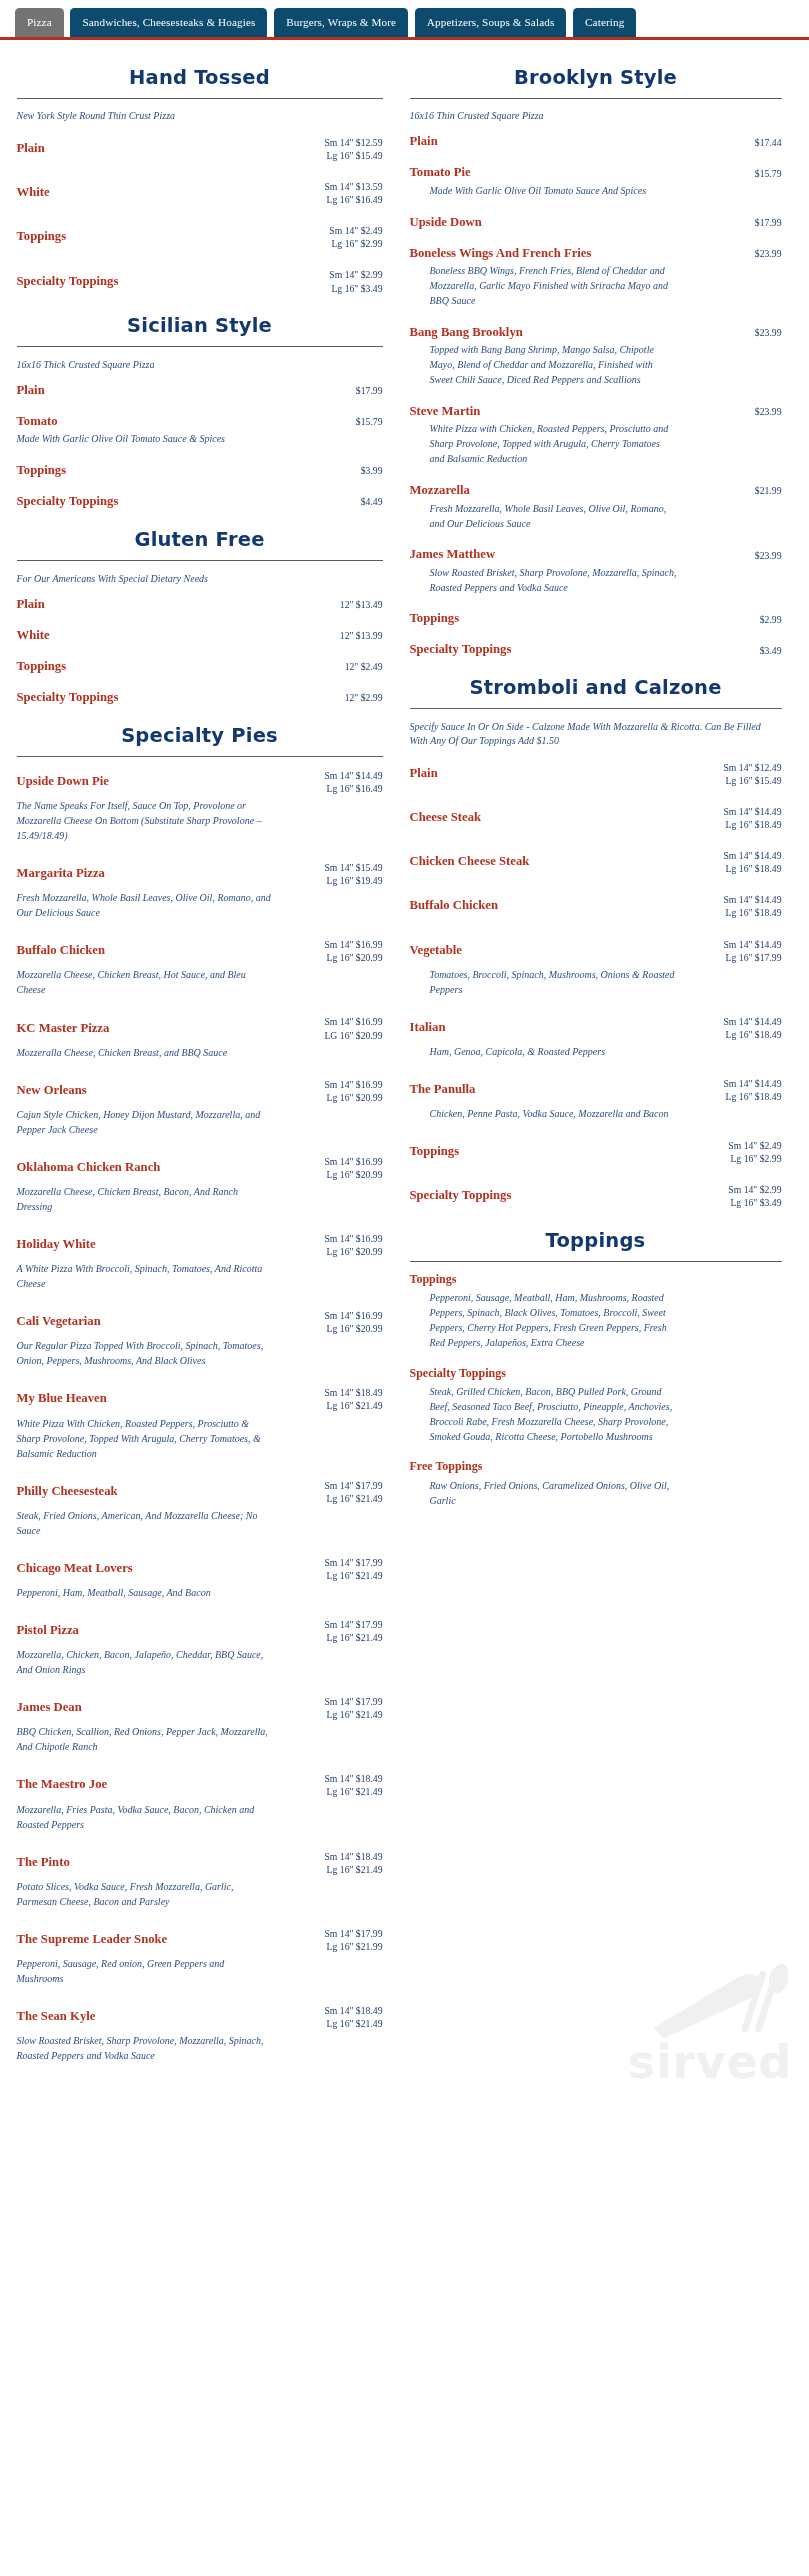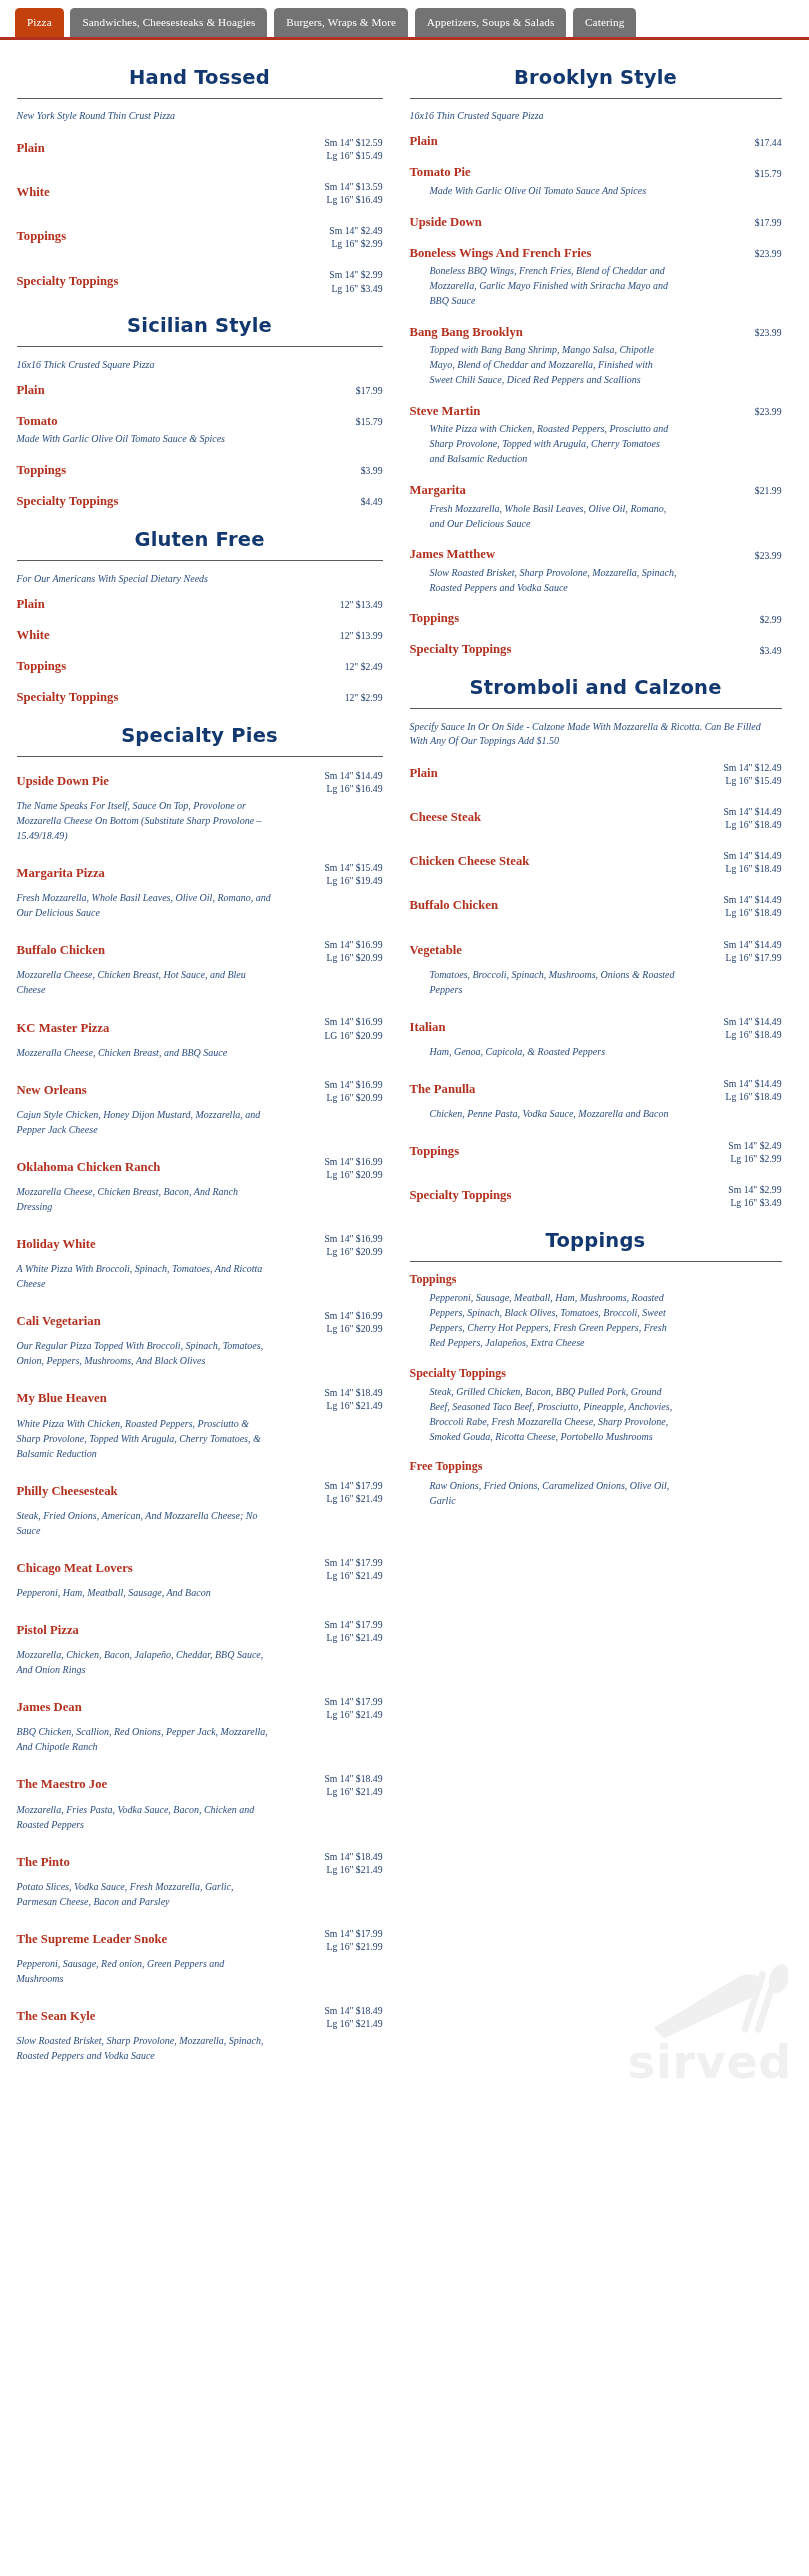--- a/index.html
+++ b/index.html
@@ -16,31 +16,31 @@
   .tabbar-wrap { position:relative; padding:7.5px 0 0 0; }
   .tabbar {
     display:flex;
     align-items:flex-end;
     gap:6.7px;
     padding:0 15px;
     position:relative;
     z-index:2;
   }
   .tab {
-    background:#737373;
+    background:#0c4a6e;
     color:#ffffff;
     font-family:"Liberation Serif", serif;
     font-size:11.2px;
     line-height:1;
     padding:9px 12px 9.7px 12px;
     border-radius:4.5px 4.5px 0 0;
     white-space:nowrap;
     letter-spacing:0.1px;
   }
-  .tab.active { background:#c2410c; }
+  .tab.active { background:#737373; }
   .tab-underline {
     height:3.7px;
     background:#b3311f;
     margin-top:-0.7px;
     position:relative;
     z-index:1;
   }
 
   
   .columns {
@@ -500,21 +500,21 @@
           <div class="item-row">
             <div class="item-name">Steve Martin</div>
             <div class="item-price">
               <span>$23.99</span>
             </div>
           </div>
           <div class="item-desc">White Pizza with Chicken, Roasted Peppers, Prosciutto and Sharp Provolone, Topped with Arugula, Cherry Tomatoes and Balsamic Reduction</div>
         </div>
         <div class="item">
           <div class="item-row">
-            <div class="item-name">Margarita</div>
+            <div class="item-name">Mozzarella</div>
             <div class="item-price">
               <span>$21.99</span>
             </div>
           </div>
           <div class="item-desc">Fresh Mozzarella, Whole Basil Leaves, Olive Oil, Romano, and Our Delicious Sauce</div>
         </div>
         <div class="item">
           <div class="item-row">
             <div class="item-name">James Matthew</div>
             <div class="item-price">

